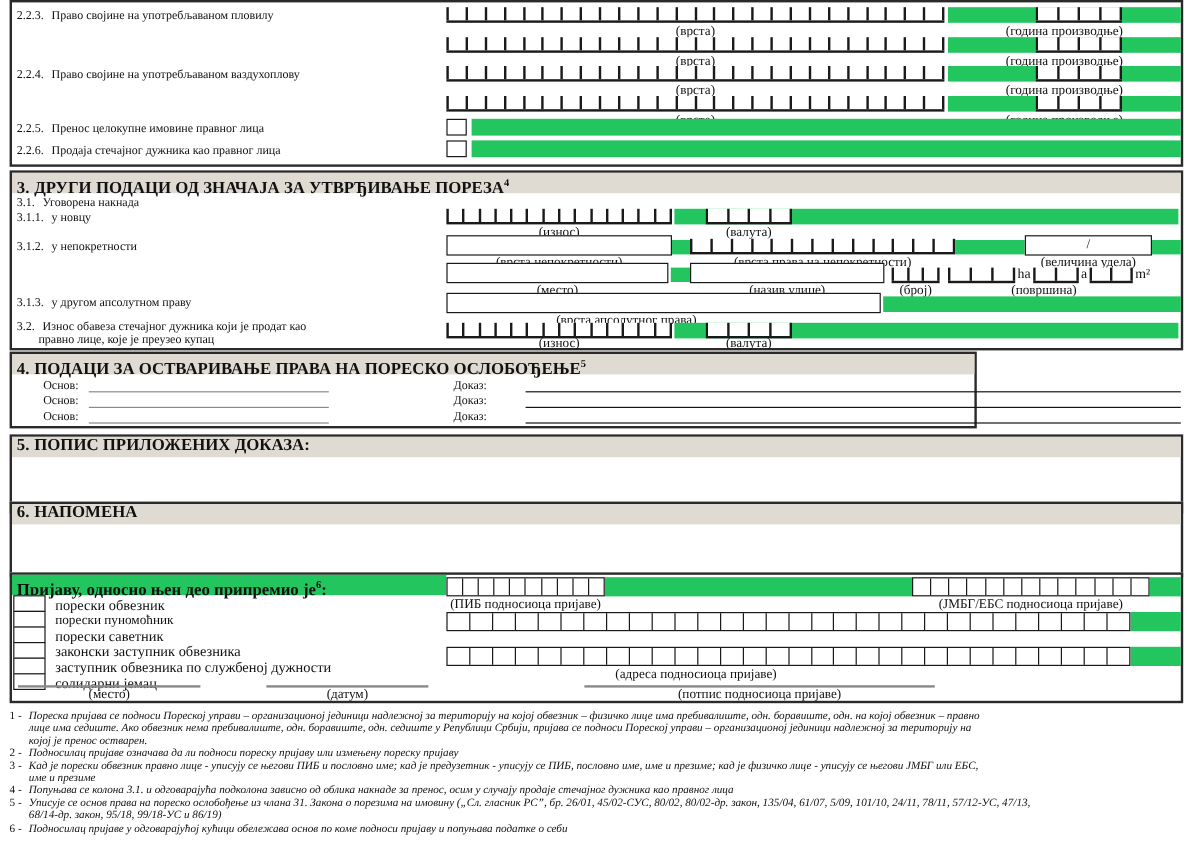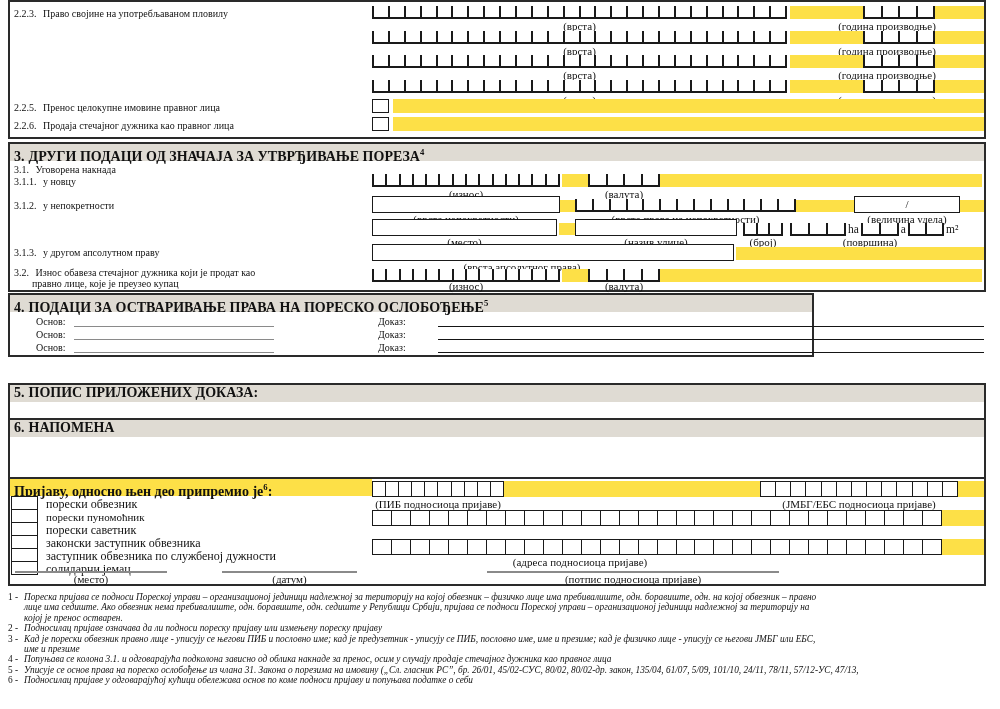--- a/index.html
+++ b/index.html
@@ -5,21 +5,21 @@
   html,body{margin:0;padding:0;}
   body{width:1000px;height:709px;background:#fff;color:#111;
        font-family:"Liberation Serif","DejaVu Serif",serif;position:relative;overflow:hidden;}
   .page{position:absolute;inset:0;}
   .sec{position:absolute;border:2px solid #2a2a2a;background:#fff;box-sizing:border-box;}
   .sec>*{position:absolute;}
   .hdr{left:0;right:0;top:0;height:17px;background:#dfdbd3;font-weight:bold;font-size:14px;
        line-height:16px;padding-left:4px;white-space:nowrap;}
   .item{font-size:10px;line-height:13px;white-space:nowrap;}
   .flabel{font-size:11px;line-height:11px;text-align:center;white-space:nowrap;}
-  .gray{background:#fde047;}
+  .gray{background:#22c55e;}
   .comb{display:flex;box-sizing:border-box;background:#fff;}
   .comb.open{border-bottom:2px solid #1a1a1a;height:13px;}
   .comb.open .cell{flex:1;border-left:2px solid #1a1a1a;}
   .comb.open .cell:last-child{border-right:2px solid #1a1a1a;}
   .comb.closed{border:1.5px solid #1a1a1a;height:16px;}
   .comb.closed .cell{flex:1;border-left:1.5px solid #1a1a1a;}
   .comb.closed .cell:first-child{border-left:none;}
   .fbox{border:1.5px solid #1a1a1a;background:#fff;box-sizing:border-box;height:17px;
         font-size:11px;text-align:center;line-height:14px;}
   .checkbox{border:1.5px solid #1a1a1a;background:#fff;box-sizing:border-box;}
@@ -117,20 +117,24 @@
       </div>
     <div class="comb open" style="position:absolute;left:853px;top:29px;width:72px">
         <i class="cell"></i>
         <i class="cell"></i>
         <i class="cell"></i>
         <i class="cell"></i>
       </div>
     <div class="flabel" style="left:362px;top:44px;width:415px">(врста)</div>
     <div class="flabel" style="left:780px;top:44px;width:194px">(година производње)</div>
 
+    <div class="item" style="left:4px;top:54px">
+      <span class="t-num">2.2.4.</span>
+      <span>Право својине на употребљаваном ваздухоплову</span>
+    </div>
 
     <div class="gray" style="left:780px;top:53px;width:194px;height:13px"></div>
     <div class="comb open" style="position:absolute;left:362px;top:53px;width:415px">
         <i class="cell"></i>
         <i class="cell"></i>
         <i class="cell"></i>
         <i class="cell"></i>
         <i class="cell"></i>
         <i class="cell"></i>
         <i class="cell"></i>
@@ -370,21 +374,21 @@
     <div class="uline" style="left:64px;top:44px;width:200px"></div>
     <div class="item" style="left:368px;top:33px">Доказ:</div>
     <div class="uline dark" style="left:428px;top:44px;width:546px"></div>
 
     <div class="item" style="left:26px;top:46px">Основ:</div>
     <div class="uline" style="left:64px;top:57px;width:200px"></div>
     <div class="item" style="left:368px;top:46px">Доказ:</div>
     <div class="uline dark" style="left:428px;top:57px;width:546px"></div>
   </div>
 
-  <div class="sec" style="left:8px;top:383px;width:978px;height:66px">
+  <div class="sec" style="left:8px;top:362px;width:978px;height:66px">
     <div class="hdr">
       <span class="t-num">5.</span><span>ПОПИС ПРИЛОЖЕНИХ ДОКАЗА:</span>
     </div>
   </div>
 
   <div class="sec" style="left:8px;top:418px;width:978px;height:63px">
     <div class="hdr">
       <span class="t-num">6.</span><span>НАПОМЕНА</span>
     </div>
   </div>
@@ -541,20 +545,21 @@
     <div class="fn">
       <span class="fn-num">4 -</span>
       <div class="fn-lines">
         <div>Попуњава се колона 3.1. и одговарајућа подколона зависно од облика накнаде за пренос, осим у случају продаје стечајног дужника као правног лица</div>
       </div>
     </div>
     <div class="fn">
       <span class="fn-num">5 -</span>
       <div class="fn-lines">
         <div>Уписује се основ права на пореско ослобођење из члана 31. Закона о порезима на имовину („Сл. гласник РС”, бр. 26/01, 45/02-СУС, 80/02, 80/02-др. закон, 135/04, 61/07, 5/09, 101/10, 24/11, 78/11, 57/12-УС,  47/13,</div>
+        <div>68/14-др. закон, 95/18, 99/18-УС и 86/19)</div>
       </div>
     </div>
     <div class="fn">
       <span class="fn-num">6 -</span>
       <div class="fn-lines">
         <div>Подносилац пријаве у одговарајућој кућици обележава основ по коме подноси пријаву и попуњава податке о себи</div>
       </div>
     </div>
   </div>
 

